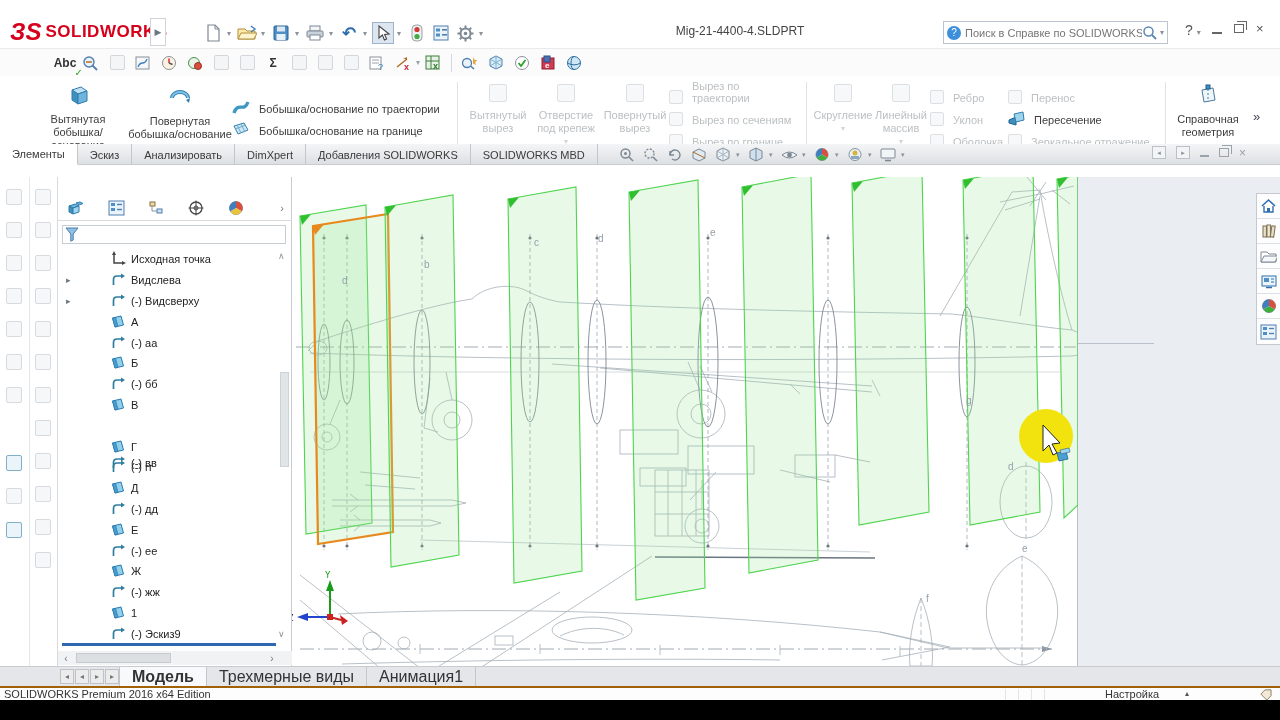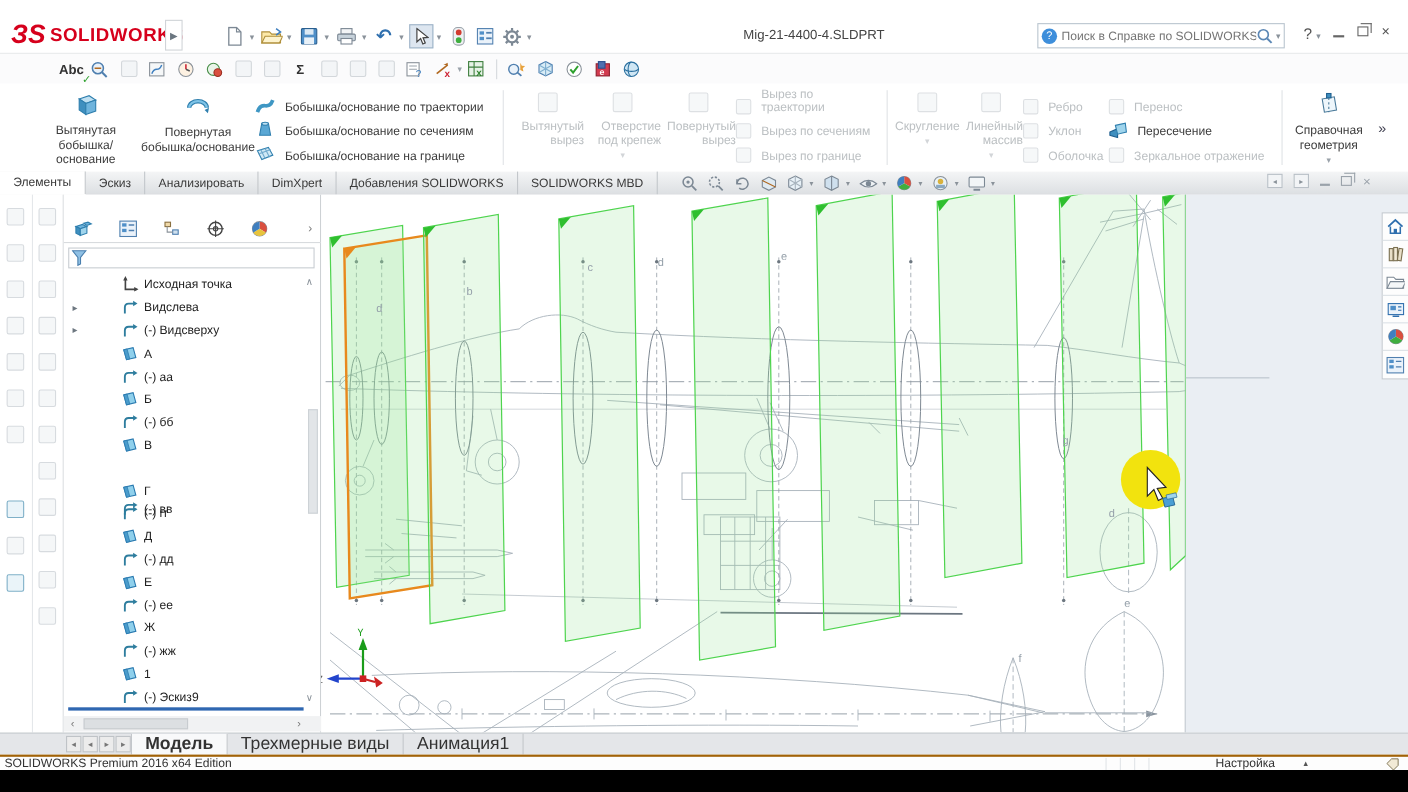--- a/index.html
+++ b/index.html
@@ -37,33 +37,33 @@
   .ph { width:15px; height:15px; border:1px solid #d3d7db; border-radius:2px; background:#f3f5f7; }
   .abc { font-size:9px; font-weight:bold; color:#333; position:relative; }
   .abc b { position:absolute; right:-5px; bottom:-5px; color:#2da12d; font-size:10px; }
   .sigma { font-size:14px; color:#333; font-weight:bold; }
   .smallcaret { font-size:8px; color:#9aa2aa; }
 
   
   .ribbon { position:absolute; left:0; top:76px; width:1280px; height:80px; background:#fff; display:flex; align-items:stretch; padding:4px 0 4px 28px; }
   .rbig { display:flex; flex-direction:column; align-items:center; justify-content:flex-start; padding-top:4px; position:relative; }
   .rbig .rlabel { font-size:11px; color:#3c3c3c; text-align:center; line-height:1.18; margin-top:7px; }
-  .rbig.dis .rlabel { color:#bcc0c3;text-align:right; }
+  .rbig.dis .rlabel { color:#bcc0c3; }
   .rbig .bcaret { font-size:8px; color:#9aa2aa; margin-top:2px; }
   .rbig.dis .bcaret { color:#d2d5d8; }
   .rstack { display:flex; flex-direction:column; justify-content:center; gap:3px; }
   .rrow { display:flex; align-items:flex-end; gap:9px; font-size:11px; color:#3c3c3c; height:19px; }
   .rrow.dis { color:#bcc0c3; }
   .rsep { width:1px; background:#e0e3e6; margin:2px 7px; }
   .dicon { width:18px; height:18px; border:1px solid #dde0e3; border-radius:2px; background:#f6f8f9; flex:none; }
   .dicon.sm { width:14px; height:14px; }
   .chevron-more { align-self:center; font-size:13px; color:#445; margin-left:10px; }
 
   
-  .tabrow { position:absolute; left:0; top:156px; width:1280px; height:21px; background:linear-gradient(#f4f5f6,#dde0e3); border-bottom:1px solid #c8ccd0; }
+  .tabrow { position:absolute; left:0; top:144px; width:1280px; height:21px; background:linear-gradient(#f4f5f6,#dde0e3); border-bottom:1px solid #c8ccd0; }
   .doctabs { position:absolute; left:0; top:0; height:21px; display:flex; }
   .doctab { height:21px; padding:0 12px; font-size:11px; color:#3a3a3a; display:flex; align-items:center; border-right:1px solid #c3c7cb; background:transparent; }
   .doctab.active { background:#fff; border-left:1px solid #c3c7cb; margin-left:-1px; border-bottom:1px solid #fff; }
   .hud { position:absolute; left:616px; top:1px; height:19px; display:flex; align-items:center; gap:2px; }
   .hud .hicon { width:22px; height:18px; display:flex; align-items:center; justify-content:center; }
   .hud .caret { font-size:7px; color:#8a929a; width:7px; }
   .docwin-ctl { position:absolute; left:1152px; top:2px; display:flex; gap:10px; align-items:center; color:#9aa2aa; }
   .docwin-ctl .abtn { width:14px; height:13px; border:1px solid #b9c0c7; font-size:7px; color:#8a929a; display:flex; align-items:center; justify-content:center; background:#f2f4f6; }
   .docwin-ctl .glyph-min { background:#9aa2aa; margin-top:6px; width:9px; }
   .docwin-ctl .glyph-restore, .docwin-ctl .glyph-restore::after { border-color:#9aa2aa; }
@@ -354,27 +354,20 @@
           <path d="M18,16 l4,-2 l-1,5 z" fill="#2f7fae"></path>
         </svg>
       <span class="rlabel">Повернутая бобышка/основание</span>
     </div>
     <div class="rstack" style="width:218px">
       <div class="rrow">
         <svg class="mini-svg" width="18" height="16">
             <path d="M2,14 C6,2 12,14 16,3" fill="none" stroke="#3f97c4" stroke-width="3.4"></path>
           </svg>
         <span>Бобышка/основание по траектории</span>
-      </div>
-      <div class="rrow">
-        <svg class="mini-svg" width="18" height="16">
-            <path d="M6,2 h6 l2,11 h-10 z" fill="#5aa7d4" stroke="#2f7fae"></path>
-            <ellipse cx="9" cy="2.5" rx="3" ry="1.4" fill="#bfe0f2" stroke="#2f7fae"></ellipse>
-          </svg>
-        <span>Бобышка/основание по сечениям</span>
       </div>
       <div class="rrow">
         <svg class="mini-svg" width="18" height="16">
             <polygon points="2,5 12,2 16,9 6,13" fill="#cfe8f5" stroke="#2f7fae"></polygon>
             <path d="M5,4 l4,8 M9,3 l4,8 M3,8 l11,-4" stroke="#6fa8cc" fill="none"></path>
           </svg>
         <span>Бобышка/основание на границе</span>
       </div>
     </div>
     <div class="rsep"></div>

